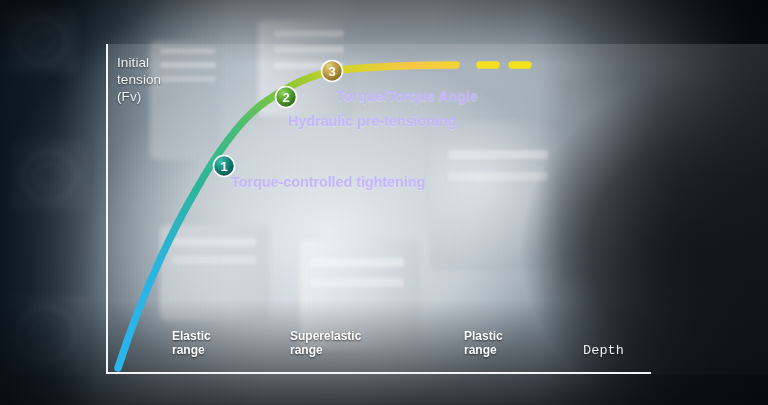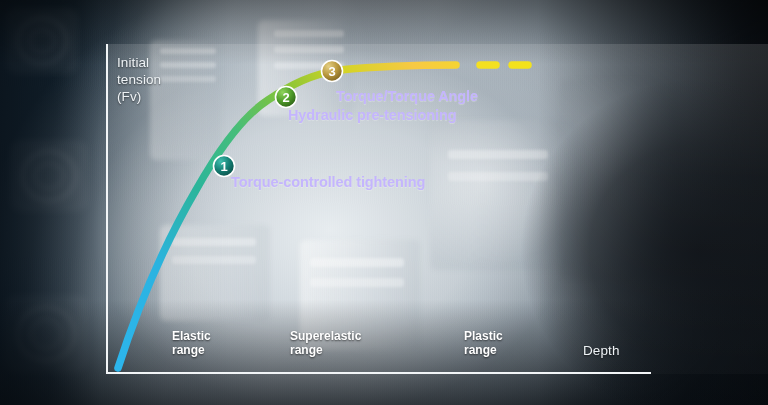--- a/index.html
+++ b/index.html
@@ -103,33 +103,33 @@
   .axis-title {
     position:absolute;
     color:#eef2f5;
     font-size:13.5px;
     line-height:17px;
     letter-spacing:.1px;
     text-shadow:0 1px 2px rgba(0,0,0,.55);
     white-space:pre-line;
   }
   #label-y { left:117px; top:54px; }
-  #label-x { left:583px; top:342px; }
+  #label-x { left:583px; top:342px;font-family:Liberation Mono, monospace; }
 
   .curve-label {
     position:absolute;
     color:#c4b5fd;
     font-weight:bold;
     font-size:14.5px;
     letter-spacing:-.1px;
     white-space:nowrap;
     text-shadow:0 1px 1px rgba(255,255,255,.28);
   }
   #label-tta   { left:336px; top:88px; }
-  #label-hydro { left:288px; top:107px; }
+  #label-hydro { left:288px; top:113px; }
   #label-torque{ left:231px; top:174px;text-align:center; }
 
   .range-label {
     position:absolute;
     color:#ffffff;
     font-weight:bold;
     font-size:12px;
     line-height:14px;
     white-space:pre-line;
     text-shadow:0 1px 2px rgba(0,0,0,.6);

